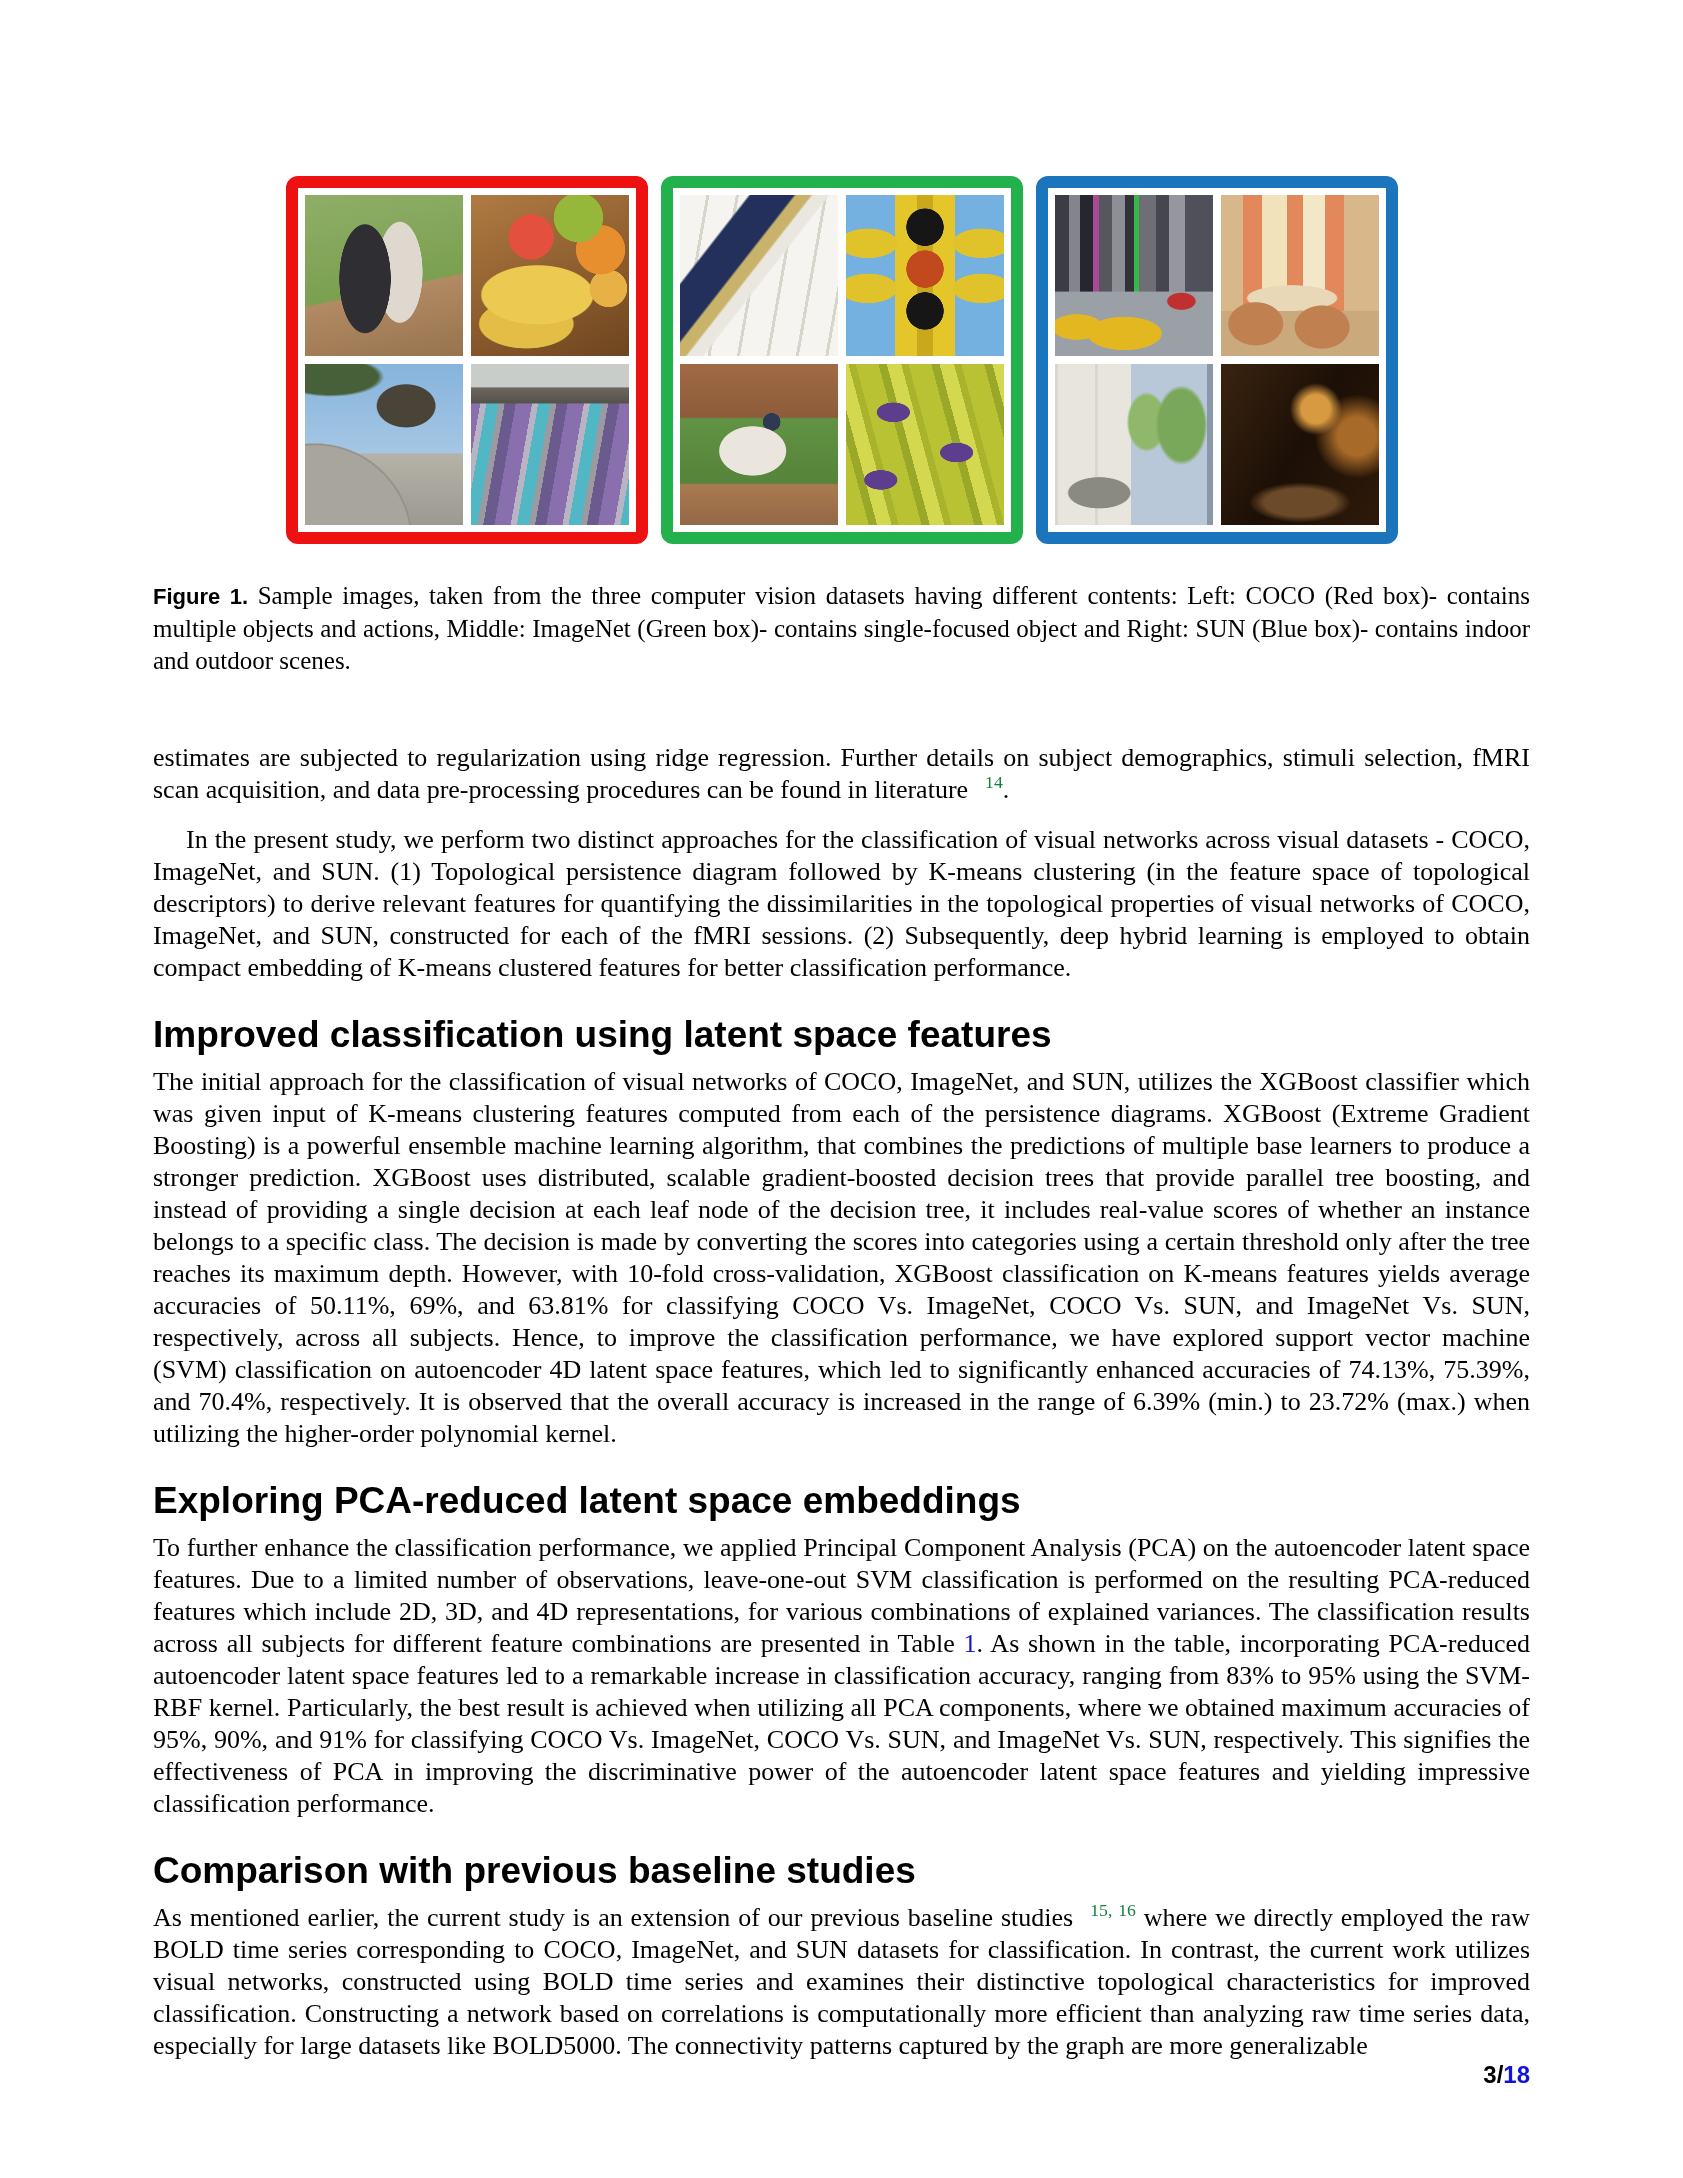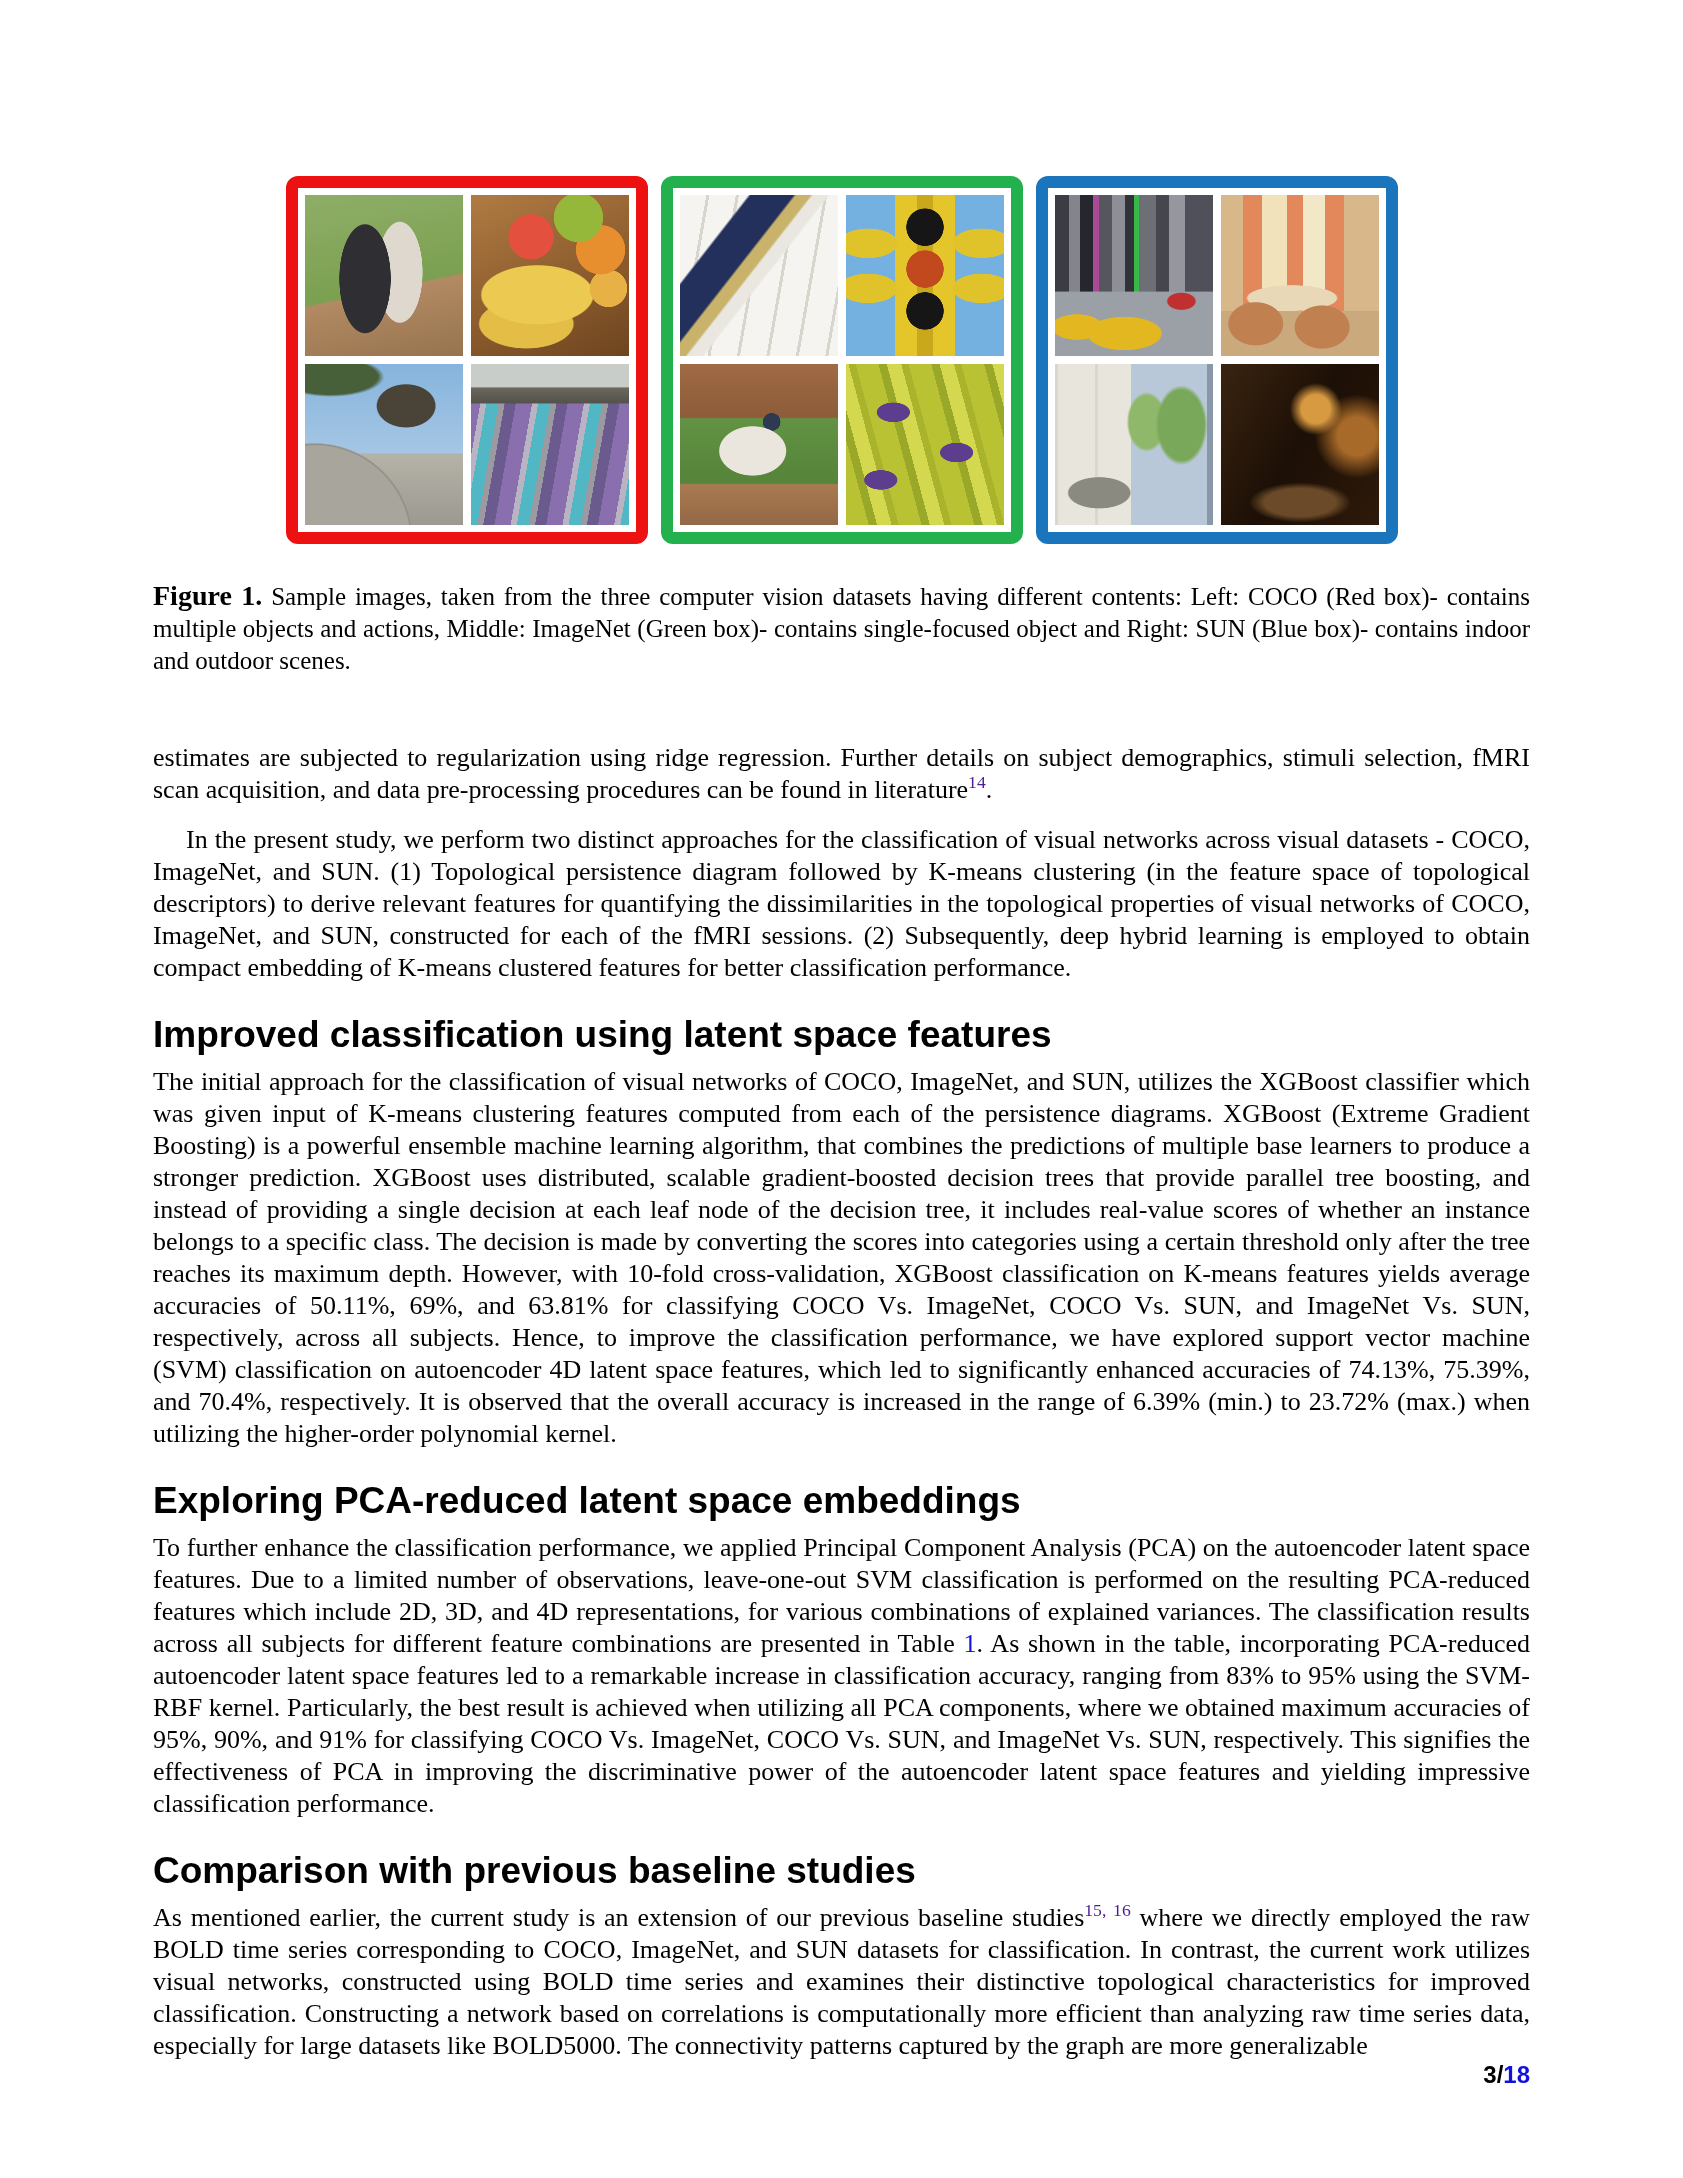--- a/index.html
+++ b/index.html
@@ -143,23 +143,23 @@
   }
 
   
   .caption{
     margin:36px 153px 0 153px;
     font-size:25px;
     line-height:32px;
     text-align:justify;
   }
   .caption .seg-bold{
-    font-family:Liberation Serif, serif;
+    font-family:Liberation Sans, sans-serif;
     font-weight:bold;
-    font-size:28px;
+    font-size:22px;
   }
   .body-text{
     margin:65px 153px 0 153px;
   }
   .para{
     margin:0;
     font-size:26px;
     line-height:32px;
     text-align:justify;
   }
@@ -169,25 +169,26 @@
     font-weight:bold;
     font-size:37px;
     margin:30px 0 10px 0;
     padding:0;
   }
   .seg-normal{}
   .seg-bold{font-weight:bold;}
   .seg-italic{}
   .seg-link{color:#1212dd;}
   .seg-sup-link{
-    color:#4c1d95;
+    color:#15803d;
     font-size:68%;
     position:relative;
     top:-0.55em;
     line-height:0;
+    margin-left:17px;
   }
   .footer{
     position:absolute;
     top:2061px;
     right:153px;
     font-family:"Liberation Sans", sans-serif;
     font-weight:bold;
     font-size:24px;
   }
   .footer .total{color:#1212dd;}

